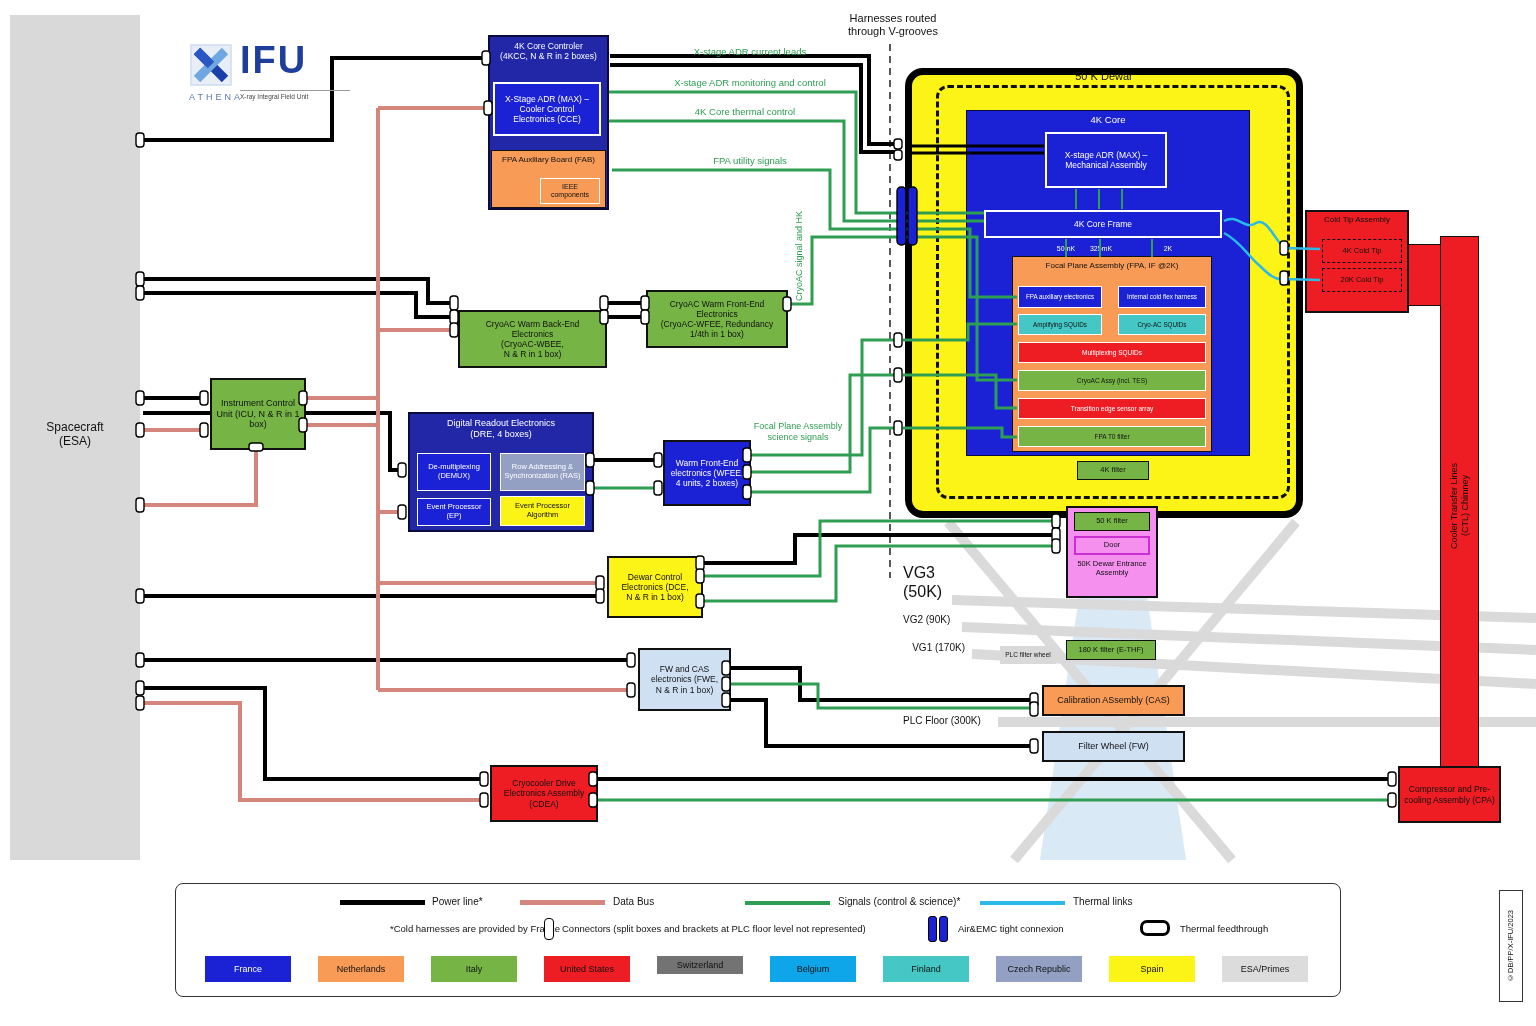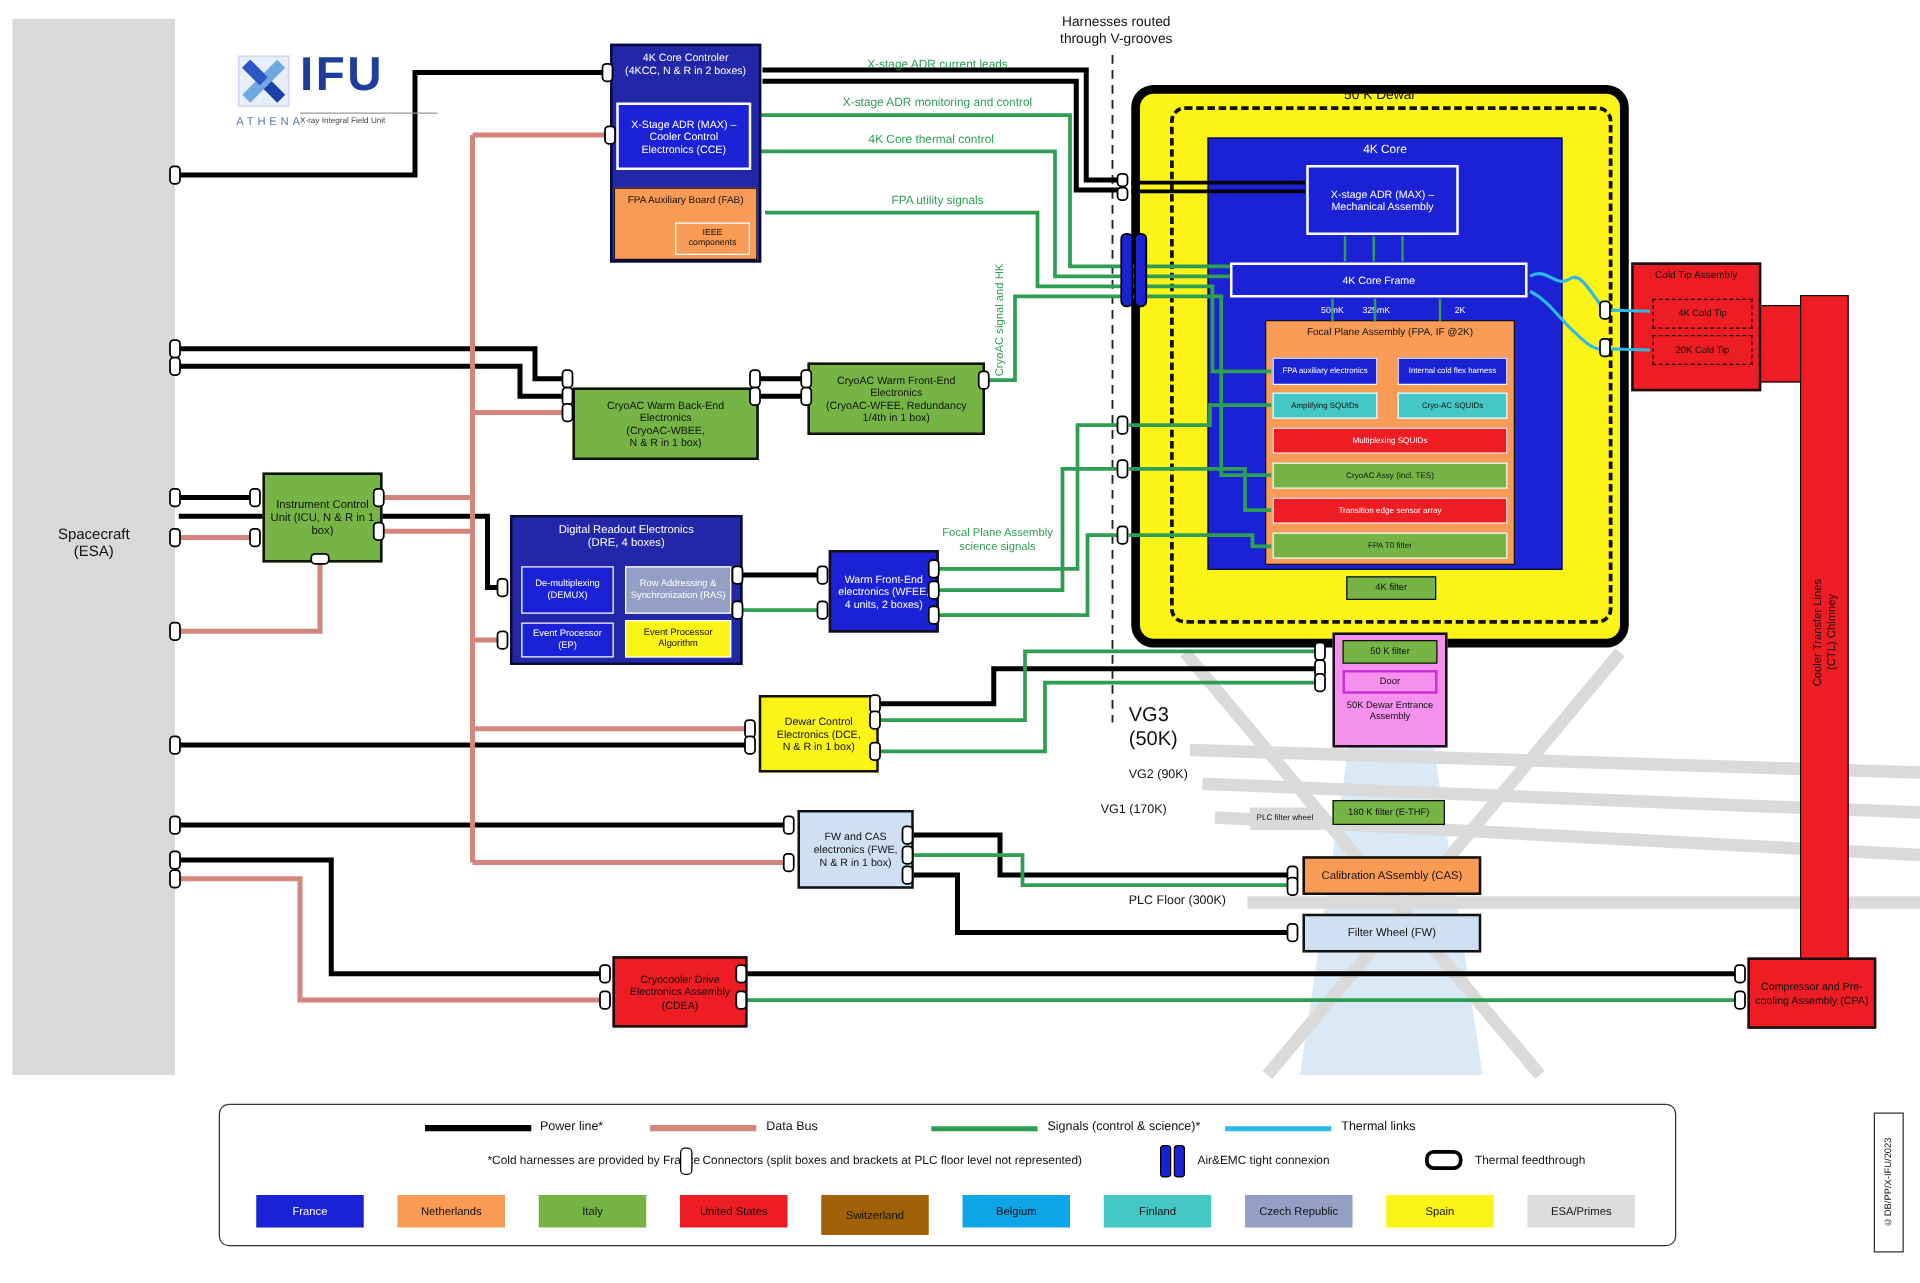--- a/index.html
+++ b/index.html
@@ -205,21 +205,21 @@
   <div class="bx" style="left:1322px;top:268px;width:80px;height:24px;background:#ee1d23;border:1.5px dashed #111;font-size:7.5px;color:#111;z-index:14;">20K Cold Tip</div>
   <div class="bx" style="left:1440px;top:236px;width:39px;height:540px;background:#ee1d23;border:1.5px solid #111;">
     <span class="vert" style="font-size:9px;color:#111;">Cooler Transfer Lines
 (CTL) Chimney</span>
   </div>
   <div class="bx" style="left:1398px;top:766px;width:103px;height:57px;background:#ee1d23;border:2px solid #111;font-size:8.5px;color:#111;">Compressor and Pre-
 cooling Assembly (CPA)</div>
 
   <div class="lbl" style="left:903px;top:564px;width:70px;text-align:left;font-size:16px;color:#111;">VG3 (50K)</div>
   <div class="lbl" style="left:903px;top:614px;width:70px;text-align:left;font-size:10px;color:#111;">VG2 (90K)</div>
-  <div class="lbl" style="left:870px;top:642px;width:74px;text-align:center;font-size:10px;color:#111;">VG1 (170K)</div>
+  <div class="lbl" style="left:891px;top:642px;width:74px;text-align:right;font-size:10px;color:#111;">VG1 (170K)</div>
   <div class="lbl" style="left:903px;top:715px;width:100px;text-align:left;font-size:10px;color:#111;">PLC Floor (300K)</div>
   <div class="bx" style="left:1000px;top:646px;width:56px;height:18px;background:#d9d9d9;font-size:6.5px;color:#111;">PLC filter wheel</div>
   <div class="bx" style="left:1066px;top:640px;width:90px;height:20px;background:#76b545;border:1.5px solid #111;font-size:7.5px;color:#111;">180 K filter (E-THF)</div>
   <div class="bx" style="left:1042px;top:685px;width:143px;height:31px;background:#f79b57;border:2px solid #111;font-size:9px;color:#111;">Calibration ASsembly (CAS)</div>
   <div class="bx" style="left:1042px;top:731px;width:143px;height:31px;background:#cfe0f3;border:2px solid #111;font-size:9px;color:#111;">Filter Wheel (FW)</div>
 
   <svg class="layer over" width="1536" height="1026">
     <g>
       <path class="pw2" d="M905,146 H1044"></path>
       <path class="pw2" d="M905,153 H1044"></path>
@@ -326,21 +326,21 @@
   <div class="bx" style="left:928px;top:916px;width:9px;height:26px;background:#1b22d6;border:1.5px solid #000;border-radius:3px;z-index:21;"></div>
   <div class="bx" style="left:939px;top:916px;width:9px;height:26px;background:#1b22d6;border:1.5px solid #000;border-radius:3px;z-index:21;"></div>
   <div class="lbl" style="left:958px;top:923px;width:160px;text-align:left;font-size:9.5px;color:#111;z-index:21;">Air&amp;EMC tight connexion</div>
   <div class="bx" style="left:1140px;top:920px;width:30px;height:16px;background:#fff;border:3.5px solid #000;border-radius:7px;z-index:21;"></div>
   <div class="lbl" style="left:1180px;top:923px;width:130px;text-align:left;font-size:9.5px;color:#111;z-index:21;">Thermal feedthrough</div>
 
   <div class="bx" style="left:205px;top:956px;width:86px;height:26px;background:#1b22d6;font-size:9px;color:#fff;z-index:21;">France</div>
   <div class="bx" style="left:318px;top:956px;width:86px;height:26px;background:#f79b57;font-size:9px;color:#111;z-index:21;">Netherlands</div>
   <div class="bx" style="left:431px;top:956px;width:86px;height:26px;background:#76b545;font-size:9px;color:#111;z-index:21;">Italy</div>
   <div class="bx" style="left:544px;top:956px;width:86px;height:26px;background:#ee1d23;font-size:9px;color:#111;z-index:21;">United States</div>
-  <div class="bx" style="left:657px;top:956px;width:86px;height:32px;background:#a16207;font-size:9px;color:#111;z-index:21;">Switzerland</div>
+  <div class="bx" style="left:657px;top:956px;width:86px;height:18px;background:#737373;font-size:9px;color:#111;z-index:21;">Switzerland</div>
   <div class="bx" style="left:770px;top:956px;width:86px;height:26px;background:#0ea5e9;font-size:9px;color:#111;z-index:21;">Belgium</div>
   <div class="bx" style="left:883px;top:956px;width:86px;height:26px;background:#45c8c5;font-size:9px;color:#111;z-index:21;">Finland</div>
   <div class="bx" style="left:996px;top:956px;width:86px;height:26px;background:#93a0c4;font-size:9px;color:#111;z-index:21;">Czech Republic</div>
   <div class="bx" style="left:1109px;top:956px;width:86px;height:26px;background:#fcf317;font-size:9px;color:#111;z-index:21;">Spain</div>
   <div class="bx" style="left:1222px;top:956px;width:86px;height:26px;background:#dcdcdc;font-size:9px;color:#111;z-index:21;">ESA/Primes</div>
 
   <div class="bx" style="left:1499px;top:890px;width:24px;height:112px;background:#fff;border:1px solid #333;">
     <span class="vert" style="font-size:7.5px;color:#111;">©DB/PP/X-IFU/2023</span>
   </div>
 

